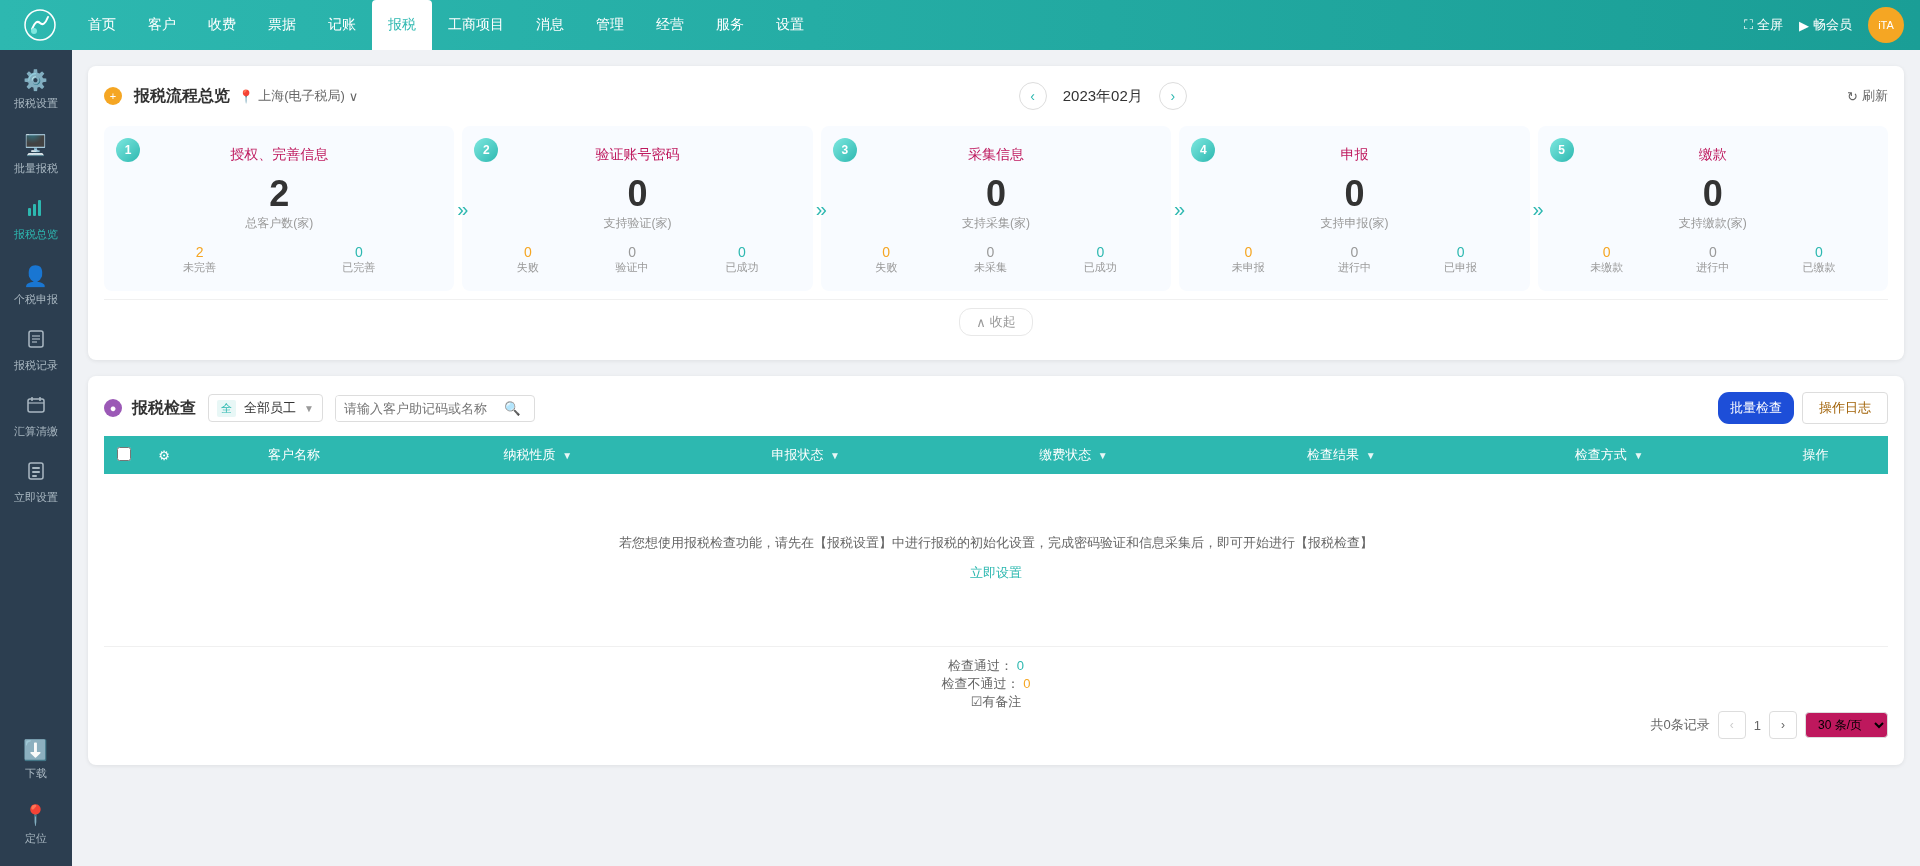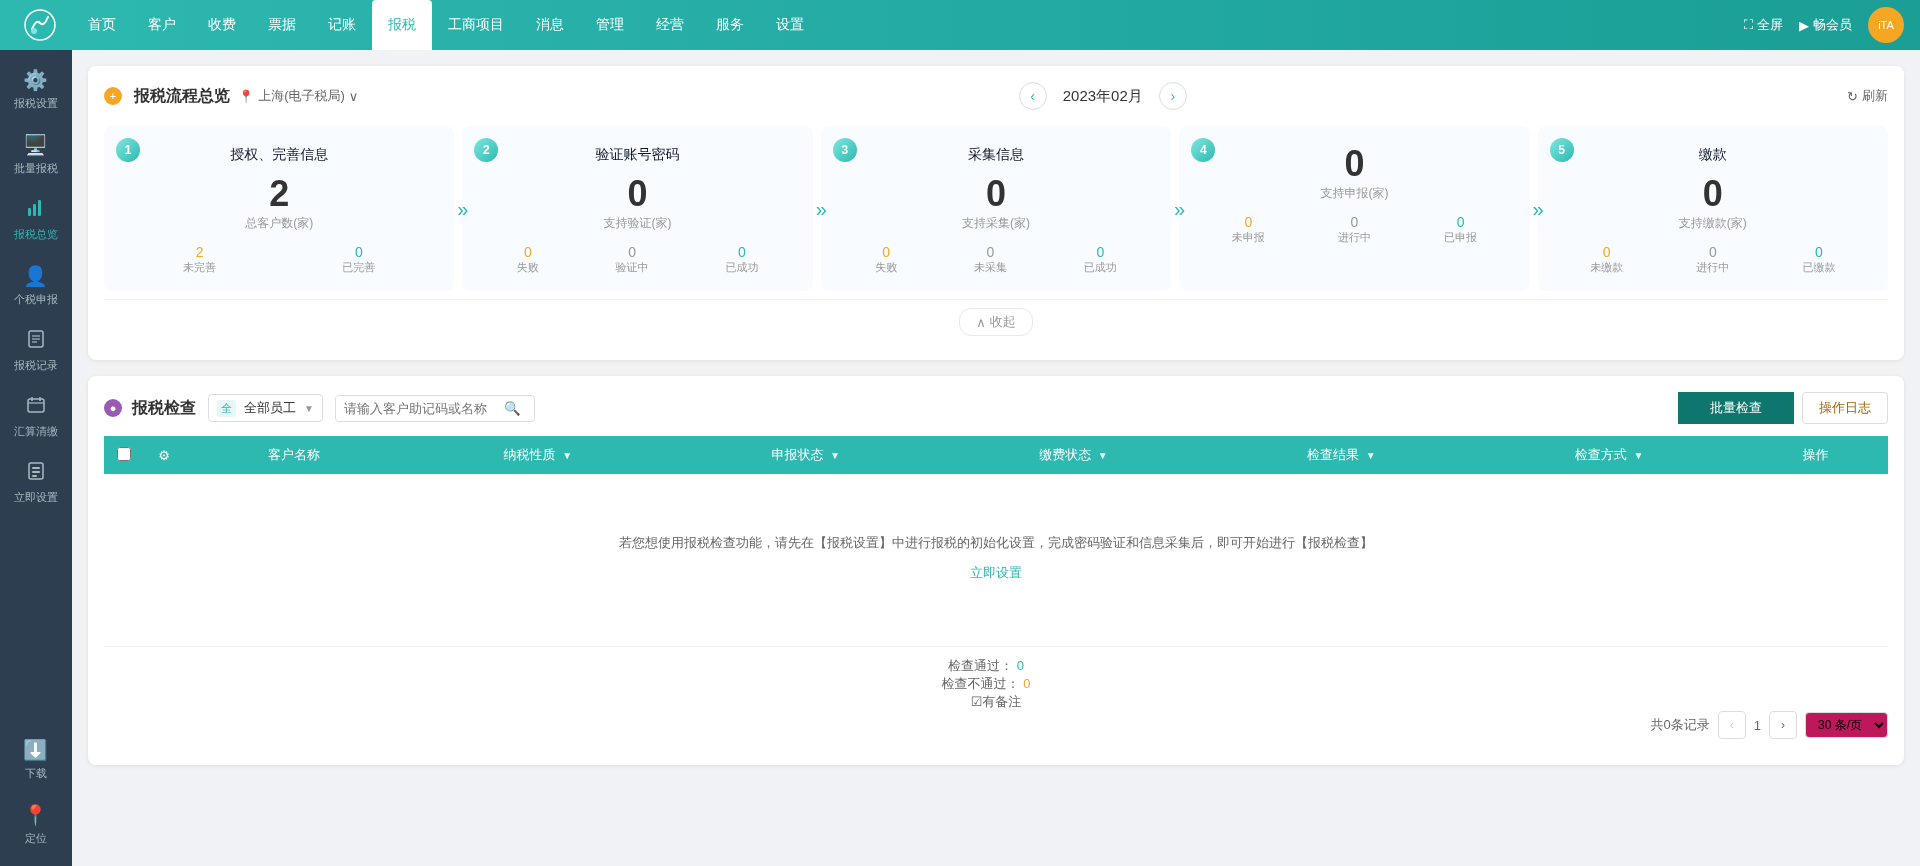--- a/index.html
+++ b/index.html
@@ -77,21 +77,21 @@
       position: relative; margin-right: 8px;
     }
     .process-step:last-child { margin-right: 0; }
     .step-number {
       position: absolute; top: 12px; left: 12px;
       width: 24px; height: 24px; border-radius: 50%;
       background: linear-gradient(135deg, #7ee8e0, #2db8b0);
       color: #fff; font-size: 12px; display: flex; align-items: center; justify-content: center;
       font-weight: bold;
     }
-    .step-title { text-align: center; font-size: 14px; color: #0f172a; margin-bottom: 8px; padding-top: 4px; }
+    .step-title { text-align: center; font-size: 14px; color: #be185d; margin-bottom: 8px; padding-top: 4px; }
     .step-count { text-align: center; font-size: 36px; font-weight: bold; color: #333; line-height: 1.2; }
     .step-desc { text-align: center; font-size: 12px; color: #999; margin-bottom: 12px; }
     .step-arrow {
       position: absolute; right: -14px; top: 50%; transform: translateY(-50%);
       z-index: 1; color: #2db8b0; font-size: 20px;
     }
     .step-stats { display: flex; justify-content: space-around; margin-top: 8px; }
     .stat-item { display: flex; flex-direction: column; align-items: center; }
     .stat-num { font-size: 14px; color: #f5a623; cursor: pointer; }
     .stat-num.teal { color: #2db8b0; }
@@ -131,22 +131,22 @@
       overflow: hidden; flex: 0 0 200px;
     }
     .search-input {
       border: none; outline: none; padding: 5px 8px; font-size: 13px; width: 160px;
     }
     .search-btn {
       background: #fff; border: none; padding: 5px 8px; cursor: pointer; color: #999;
     }
     .action-btns { margin-left: auto; display: flex; gap: 8px; }
     .btn-primary {
-      background: #0f766e; color: #fff; border: none; border-radius: 0;
-      padding: 6px 32px; cursor: pointer; font-size: 13px;
+      background: #1d4ed8; color: #fff; border: none; border-radius: 11px;
+      padding: 6px 12px; cursor: pointer; font-size: 13px;
     }
     .btn-default {
       background: #fff; color: #a16207; border: 1px solid #ddd; border-radius: 4px;
       padding: 6px 16px; cursor: pointer; font-size: 13px;
     }
 
     
     .data-table { width: 100%; border-collapse: collapse; }
     .table-header {
       background: #2db8b0; color: #fff;
@@ -388,20 +388,21 @@
           <div class="stat-item">
             <span class="stat-num teal">0</span>
             <span class="stat-label">已成功</span>
           </div>
         </div>
         <div class="step-arrow">»</div>
       </div>
 
       <div class="process-step" style="position:relative;">
         <span class="step-number">4</span>
+        <div class="step-title">申报</div>
         <div class="step-count">0</div>
         <div class="step-desc">支持申报(家)</div>
         <div class="step-stats">
           <div class="stat-item">
             <span class="stat-num" style="color:#f5a623;">0</span>
             <span class="stat-label">未申报</span>
           </div>
           <div class="stat-item">
             <span class="stat-num gray" style="color:#999;">0</span>
             <span class="stat-label">进行中</span>

